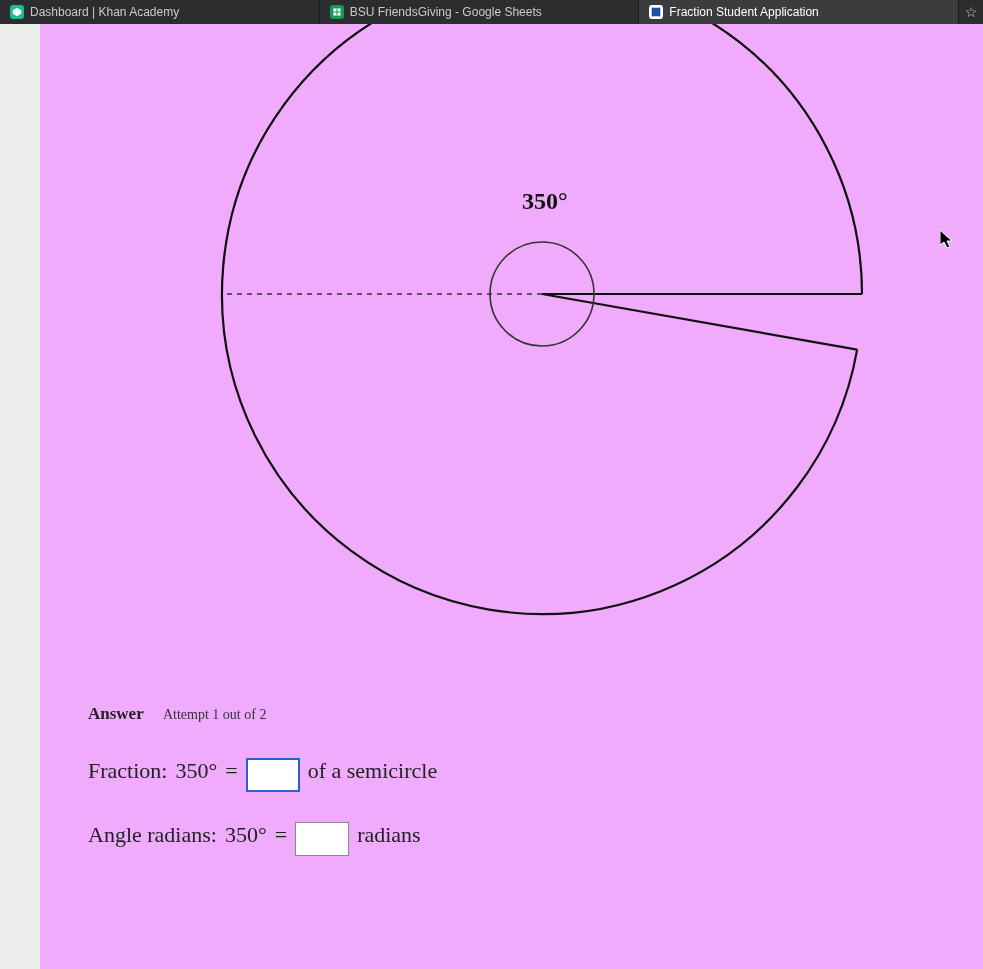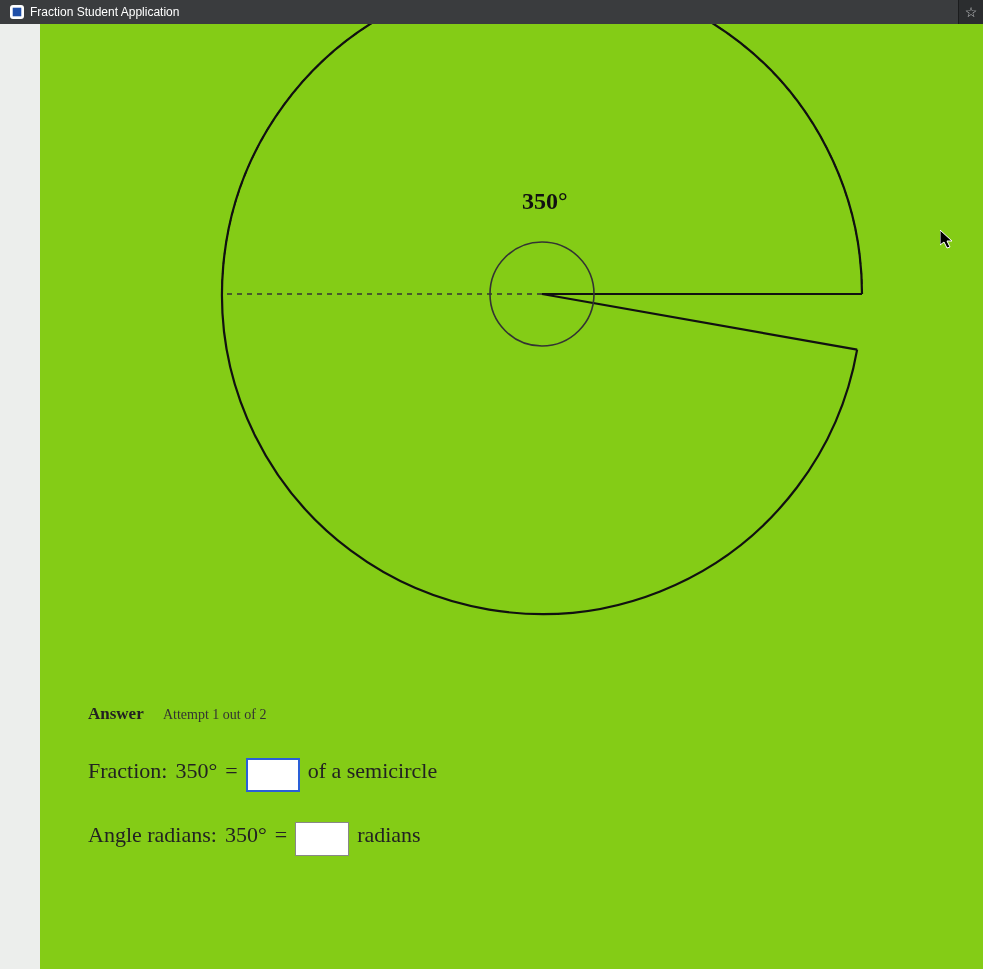--- a/index.html
+++ b/index.html
@@ -14,21 +14,21 @@
     flex: 1; display: flex; align-items: center; gap: 6px; padding: 0 10px;
     color: #c9cbcd; font-size: 12px; border-right: 1px solid #1b1c1d; cursor: pointer;
     white-space: nowrap; overflow: hidden;
   }
   .tab.active { background: #3a3c3e; color: #fff; }
   .tab-icon { width: 14px; height: 14px; flex: 0 0 14px; border-radius: 3px; display:flex; align-items:center; justify-content:center; }
   .star-slot { width: 24px; flex: 0 0 24px; display:flex; align-items:center; justify-content:center; color:#c9cbcd; font-size:14px; }
 
   .page {
     position: absolute; left: 40px; top: 24px; right: 0; bottom: 0;
-    background: #84cc16;
+    background: #f0abfc;
   }
   .left-gutter { position:absolute; left:0; top:24px; width:40px; bottom:0; background:#eceeec; }
 
   .diagram-wrap {
     width: 100%; height: 650px; position: relative;
   }
   .diagram-svg { display:block; margin: 0 auto; }
 
   .answer-block {
     padding: 30px 48px 0 48px;
@@ -54,20 +54,38 @@
   .suffix { font-size: 22px; }
 
   .cursor-ptr {
     position:absolute; left: 940px; top: 230px; pointer-events:none;
   }
 </style>
 </head>
 <body>
 
 <div class="tabbar">
+  <div class="tab">
+    <span class="tab-icon" style="background:#14bf96;">
+      <svg viewBox="0 0 14 14" width="10" height="10">
+          <polygon points="7,1 13,4.5 13,9.5 7,13 1,9.5 1,4.5" fill="#fff"></polygon>
+        </svg>
+    </span>
+    <span>Dashboard | Khan Academy</span>
+  </div>
+  <div class="tab">
+    <span class="tab-icon" style="background:#0f9d58;">
+      <svg viewBox="0 0 14 14" width="10" height="10">
+          <rect x="2" y="2" width="10" height="10" fill="#fff"></rect>
+          <line x1="7" y1="2" x2="7" y2="12" stroke="#0f9d58" stroke-width="1.5"></line>
+          <line x1="2" y1="7" x2="12" y2="7" stroke="#0f9d58" stroke-width="1.5"></line>
+        </svg>
+    </span>
+    <span>BSU FriendsGiving - Google Sheets</span>
+  </div>
   <div class="tab active">
     <span class="tab-icon" style="background:#fff;">
       <svg viewBox="0 0 14 14" width="10" height="10">
           <rect x="1" y="1" width="12" height="12" fill="#1f4fa8"></rect>
         </svg>
     </span>
     <span>Fraction Student Application</span>
   </div>
   <div class="star-slot">☆</div>
 </div>

